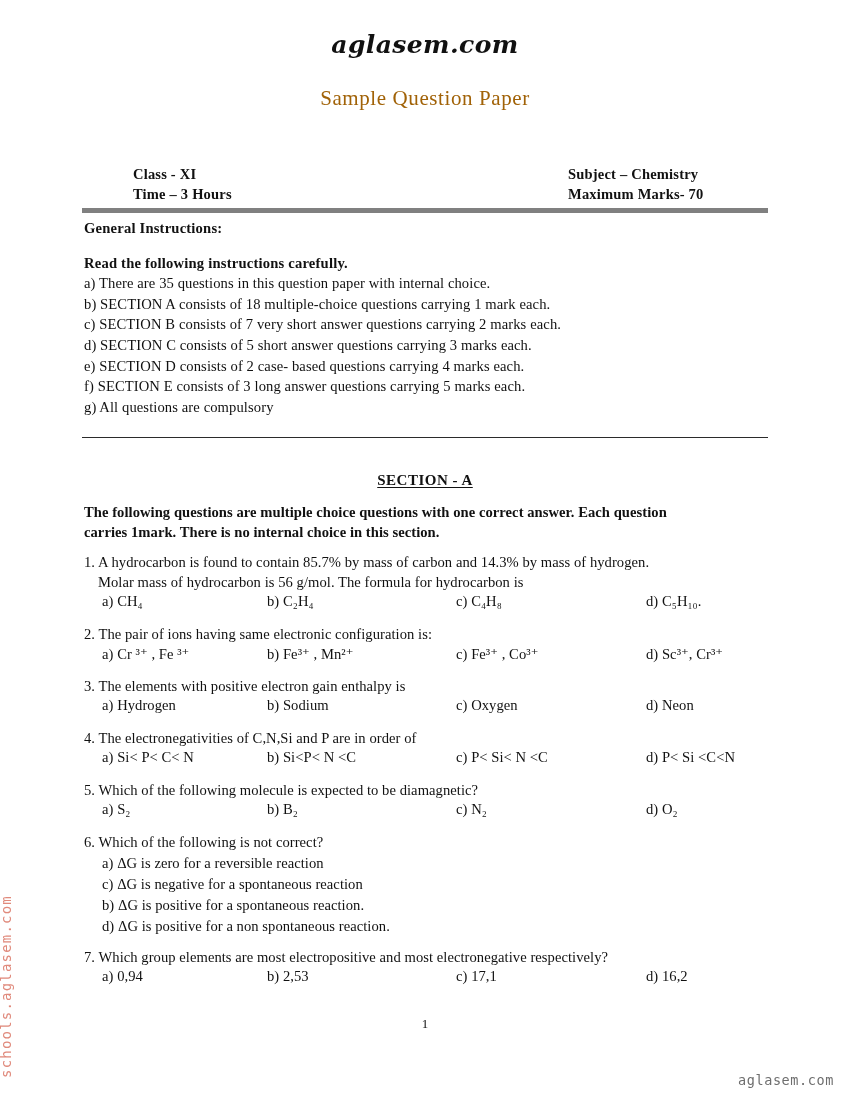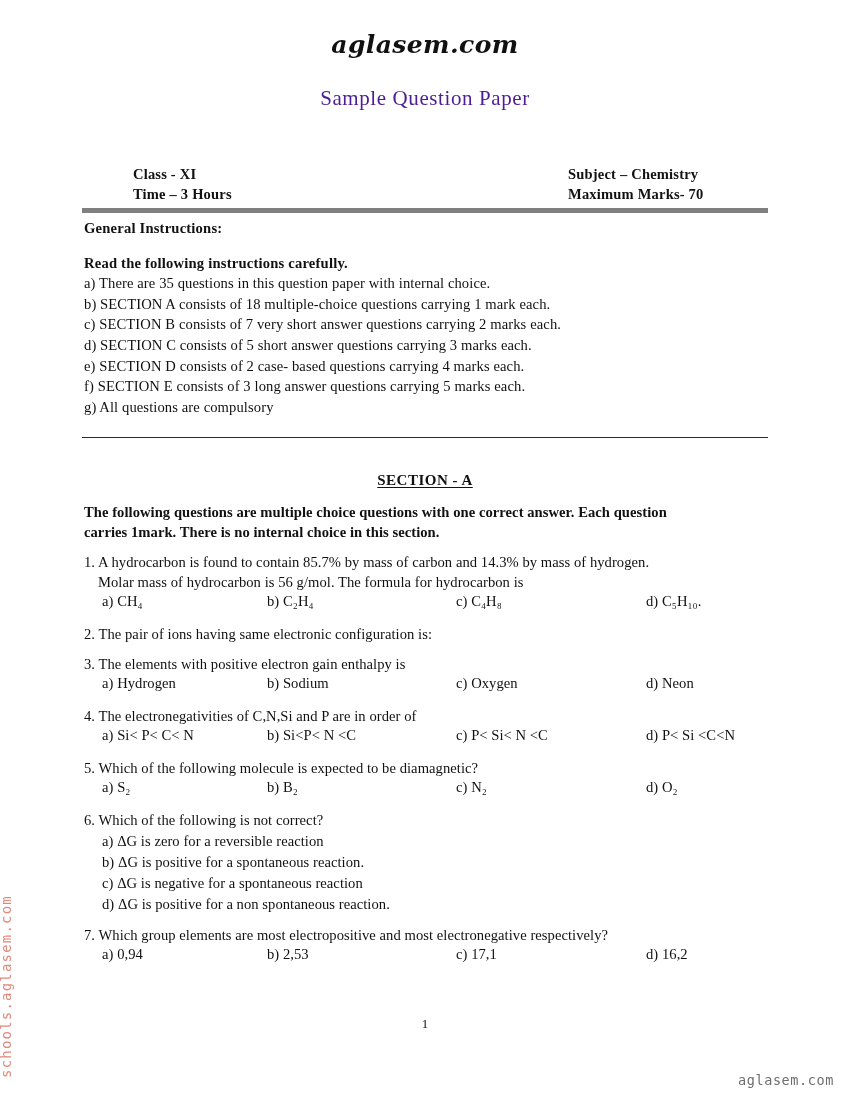--- a/index.html
+++ b/index.html
@@ -37,21 +37,21 @@
     color: #111;
   }
   .paper-title {
     position: absolute;
     top: 86px;
     left: 0;
     width: 850px;
     text-align: center;
     font-size: 21px;
     letter-spacing: 0.6px;
-    color: #4c1d95;
+    color: #a16207;
   }
 
   
   .meta {
     position: absolute;
     top: 164px;
     left: 133px;
     width: 635px;
     font-size: 14.5px;
     font-weight: bold;
@@ -261,20 +261,26 @@
         <span class="opt c2">c) C₄H₈</span>
         <span class="opt c3">d) C₅H₁₀.</span>
       </div>
     </div>
 
     <div class="q-block">
       <div class="q-text">
         <span>2.</span>
         <span>The pair of ions having same electronic configuration is:</span>
       </div>
+      <div class="opts-row">
+        <span class="opt c0">a) Cr ³⁺ , Fe ³⁺</span>
+        <span class="opt c1">b) Fe³⁺ , Mn²⁺</span>
+        <span class="opt c2">c) Fe³⁺ , Co³⁺</span>
+        <span class="opt c3">d) Sc³⁺, Cr³⁺</span>
+      </div>
     </div>
 
     <div class="q-block">
       <div class="q-text">
         <span>3.</span>
         <span>The elements with positive electron gain enthalpy is</span>
       </div>
       <div class="opts-row">
         <span class="opt c0">a) Hydrogen</span>
         <span class="opt c1">b) Sodium</span>
@@ -309,22 +315,22 @@
       </div>
     </div>
 
     <div class="q-block">
       <div class="q-text">
         <span>6.</span>
         <span>Which of the following is not correct?</span>
       </div>
       <div class="opts-stack">
         <div class="opt-line">a) ΔG is zero for a reversible reaction</div>
+        <div class="opt-line">c) ΔG is negative for a spontaneous reaction</div>
         <div class="opt-line">b) ΔG is positive for a spontaneous reaction.</div>
-        <div class="opt-line">c) ΔG is negative for a spontaneous reaction</div>
         <div class="opt-line">d) ΔG is positive for a non spontaneous reaction.</div>
       </div>
     </div>
 
     <div class="q-block">
       <div class="q-text">
         <span>7.</span>
         <span>Which group elements are most electropositive and most electronegative respectively?</span>
       </div>
       <div class="opts-row">

